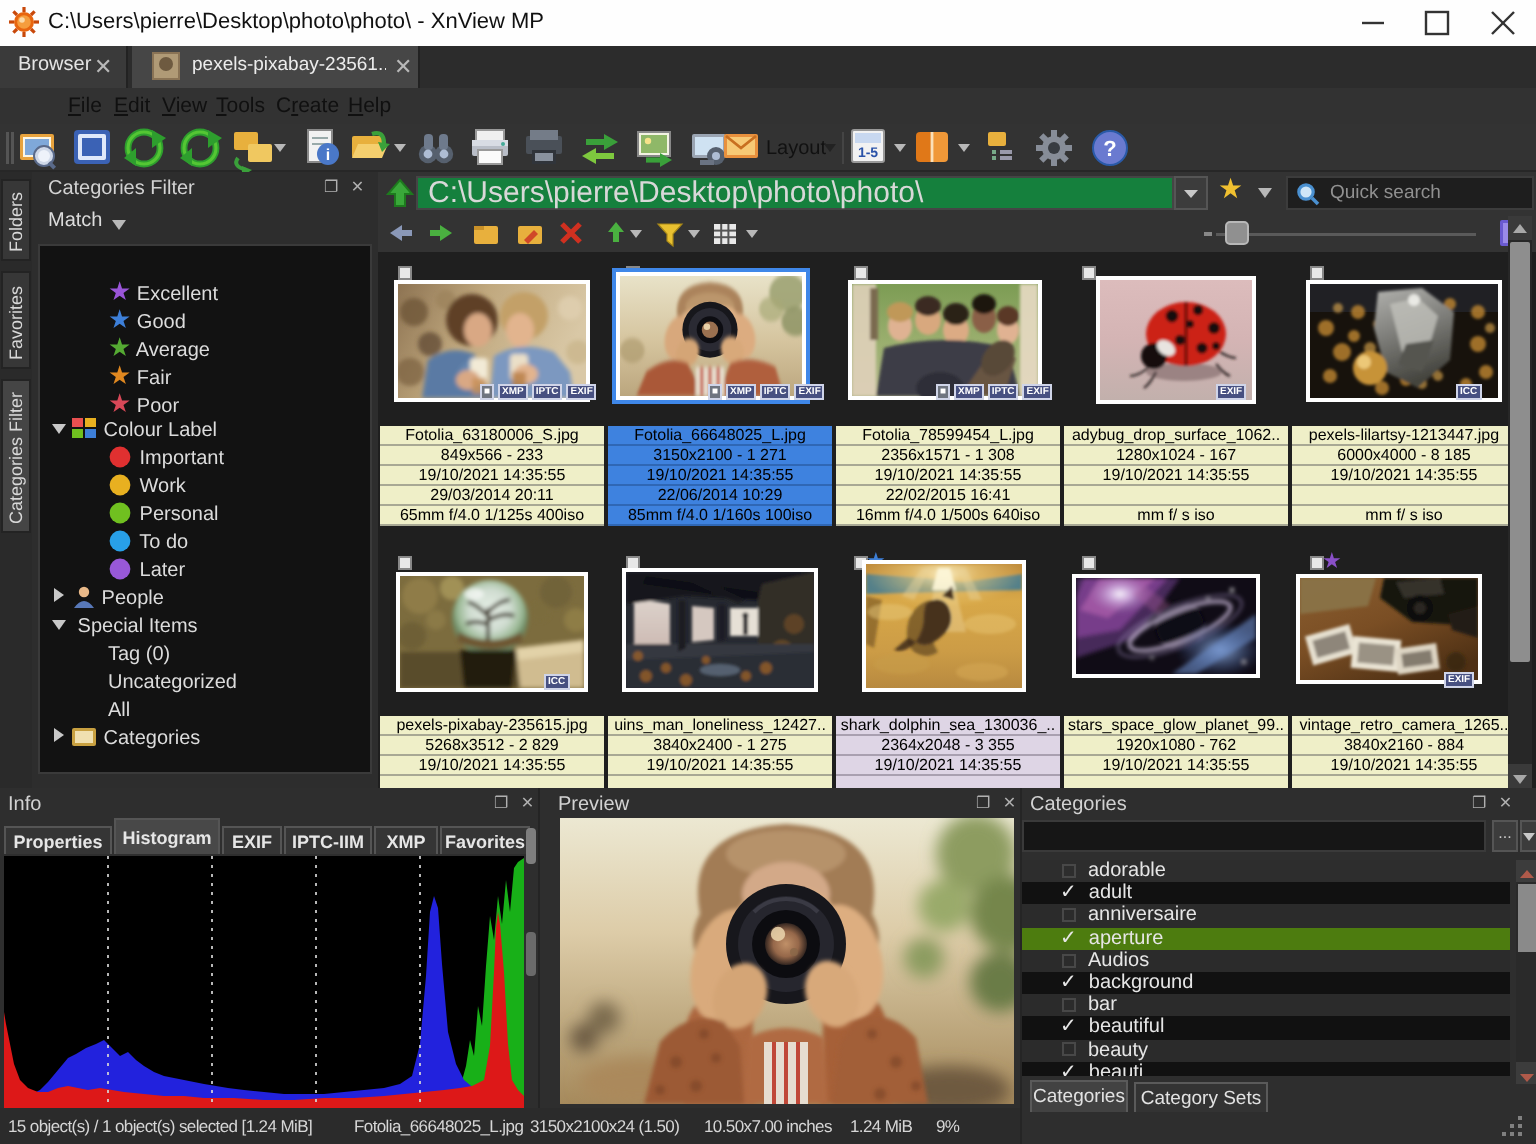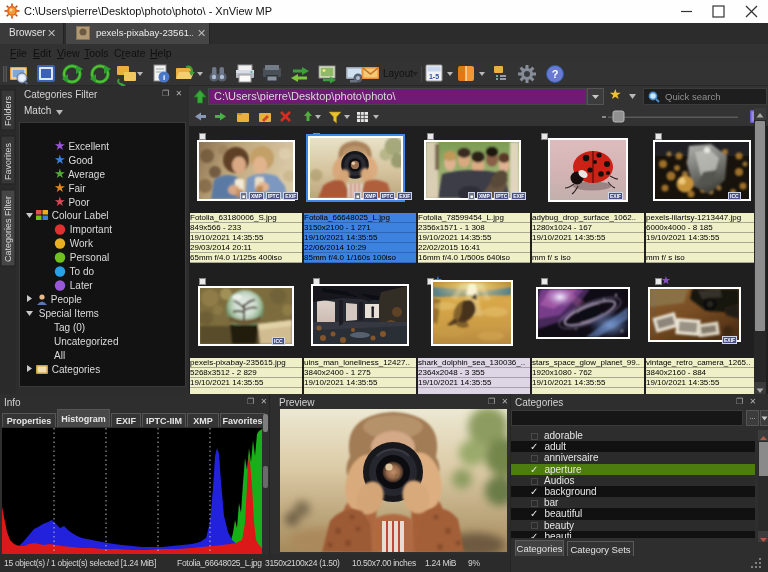--- a/index.html
+++ b/index.html
@@ -9,42 +9,42 @@
 
 #titlebar { position:absolute; left:0; top:0; width:768px; height:23px; background:#fefefe; color:#111; font-size:11px; }
 #titlebar .t { position:absolute; left:24px; top:5px; }
 
 #tabrow { position:absolute; left:0; top:23px; width:768px; height:21px; background:#2c2c2c; }
 .tab1 { position:absolute; left:0; top:0; width:64px; height:21px; background:#3a3a3a; color:#e4e4e4; font-size:10px; border-right:1px solid #222; }
 .tab2 { position:absolute; left:66px; top:0; width:144px; height:21px; background:#464646; color:#ececec; font-size:9.5px; border-right:1px solid #222; }
 .xg { color:#b8b8b8; font-size:11px; }
 
 #menubar { position:absolute; left:0; top:44px; width:768px; height:18px; background:#323232; color:#101010; font-size:10.5px; }
-#menubar span { position:absolute; top:3px; }
+#menubar span { position:absolute; top:3px;margin-left:24px; }
 
 #toolbar { position:absolute; left:0; top:62px; width:768px; height:24px; background:#333333; border-bottom:1px solid #272727; }
 
 #vstrip { position:absolute; left:0; top:86px; width:16px; height:308px; background:#2a2a2a; }
 #sidebar { position:absolute; left:16px; top:86px; width:173px; height:308px; background:#2d2d2d; }
 #tree { position:absolute; left:3px; top:36px; width:167px; height:265px; background:#121212; border:1px solid #3a3a3a; }
 .ti { position:absolute; left:0; width:165px; height:14px; color:#dcdcdc; font-size:10px; line-height:14px; white-space:nowrap; }
 
 #browser { position:absolute; left:189px; top:86px; width:579px; height:308px; background:#1f1f1f; overflow:hidden; }
 #addrrow { position:absolute; left:0; top:0; width:579px; height:22px; background:#333333; }
 #viewrow { position:absolute; left:0; top:22px; width:579px; height:18px; background:#333333; }
 #thumbs { position:absolute; left:0; top:40px; width:579px; height:268px; background:#1f1f1f; }
 .cell { position:absolute; width:112px; }
 .cb { position:absolute; width:7px; height:7px; background:#e8e8e8; border:1px solid #888; }
 .frame { position:absolute; background:#fff; }
 .frame svg { display:block; }
 .badges { position:absolute; display:flex; }
 .bdg { height:8px; line-height:7px; font-size:5px; color:#fff; background:#475081; border:1px solid #cfd4e8; padding:0 1px; margin-left:2px; font-weight:bold; }
 .bdgg { background:#6f7580; }
 .itab { position:absolute; width:112px; }
-.ir { height:10px; line-height:10px; font-size:8px; background:#efefc8; color:#000; border-bottom:1px solid #a8a894; overflow:hidden; white-space:nowrap; }
+.ir { height:10px; line-height:10px; font-size:8px; text-align:center; background:#efefc8; color:#000; border-bottom:1px solid #a8a894; overflow:hidden; white-space:nowrap; }
 .irb { background:#3e82df; border-bottom:1px solid #2f67b5; }
 .irp { background:#ded5e5; border-bottom:1px solid #a9a0b0; }
 
 #infopanel { position:absolute; left:0; top:394px; width:268px; height:160px; background:#2e2e2e; }
 #prevpanel { position:absolute; left:269px; top:394px; width:240px; height:178px; background:#2e2e2e; border-left:1px solid #242424; }
 #catspanel { position:absolute; left:510px; top:394px; width:258px; height:178px; background:#2e2e2e; border-left:1px solid #252525; }
 .phead { position:absolute; top:3px; color:#d2d2d2; font-size:10px; }
 .picons { position:absolute; top:3px; color:#b0b0b0; font-size:8px; letter-spacing:2px; }
 .htab { position:absolute; background:#353535; border:1px solid #555; border-bottom:none; color:#e6e6e6; font-size:9px; font-weight:bold; text-align:center; }
 #statusbar { position:absolute; left:0; top:554px; width:510px; height:18px; background:#2b2b2b; color:#d6d6d6; font-size:8.5px; letter-spacing:-0.3px; }
@@ -324,21 +324,21 @@
             <rect x="0" y="1" width="12" height="9" rx="1" fill="#c8a040"></rect>
             <rect x="1.5" y="2.5" width="9" height="6" fill="#f0e0b0"></rect>
           </svg> Categories</div>
   </div>
 </div>
 <div id="browser">
 <div id="addrrow">
   <svg style="position:absolute;left:4px;top:3px" width="14" height="15">
           <path d="M7,1 L13,8 L9.5,8 L9.5,14 L4.5,14 L4.5,8 L1,8 Z" fill="#3aa83a" stroke="#1e7a1e" stroke-width="1"></path>
         </svg>
-  <div style="position:absolute;left:19px;top:2px;width:379px;height:17px;background:#701a75;border:1px solid #454545;color:#d8d8d8;font-size:11px;line-height:15px;padding-left:5px">C:\Users\pierre\Desktop\photo\photo\</div>
+  <div style="position:absolute;left:19px;top:2px;width:379px;height:17px;background:#15803d;border:1px solid #454545;color:#d8d8d8;font-size:15px;line-height:15px;padding-left:5px">C:\Users\pierre\Desktop\photo\photo\</div>
   <div style="position:absolute;left:398px;top:2px;width:17px;height:17px;background:#3c3c3c;border:1px solid #555"><svg width="15" height="15">
             <polygon points="4,6 11,6 7.5,10" fill="#c8c8c8"></polygon>
           </svg></div>
   <span style="position:absolute;left:420px;top:0px;color:#f0c030;font-size:14px">★</span>
   <svg style="position:absolute;left:440px;top:8px" width="8" height="6">
           <polygon points="0,0 7,0 3.5,5" fill="#b8b8b8"></polygon>
         </svg>
   <div style="position:absolute;left:454px;top:2px;width:124px;height:17px;background:#1e1e1e;border:1px solid #3c3c3c">
     <svg style="position:absolute;left:4px;top:2px" width="12" height="12">
             <circle cx="5" cy="5" r="3.6" fill="#cfe6f8" stroke="#4a90d0" stroke-width="1.6"></circle>

